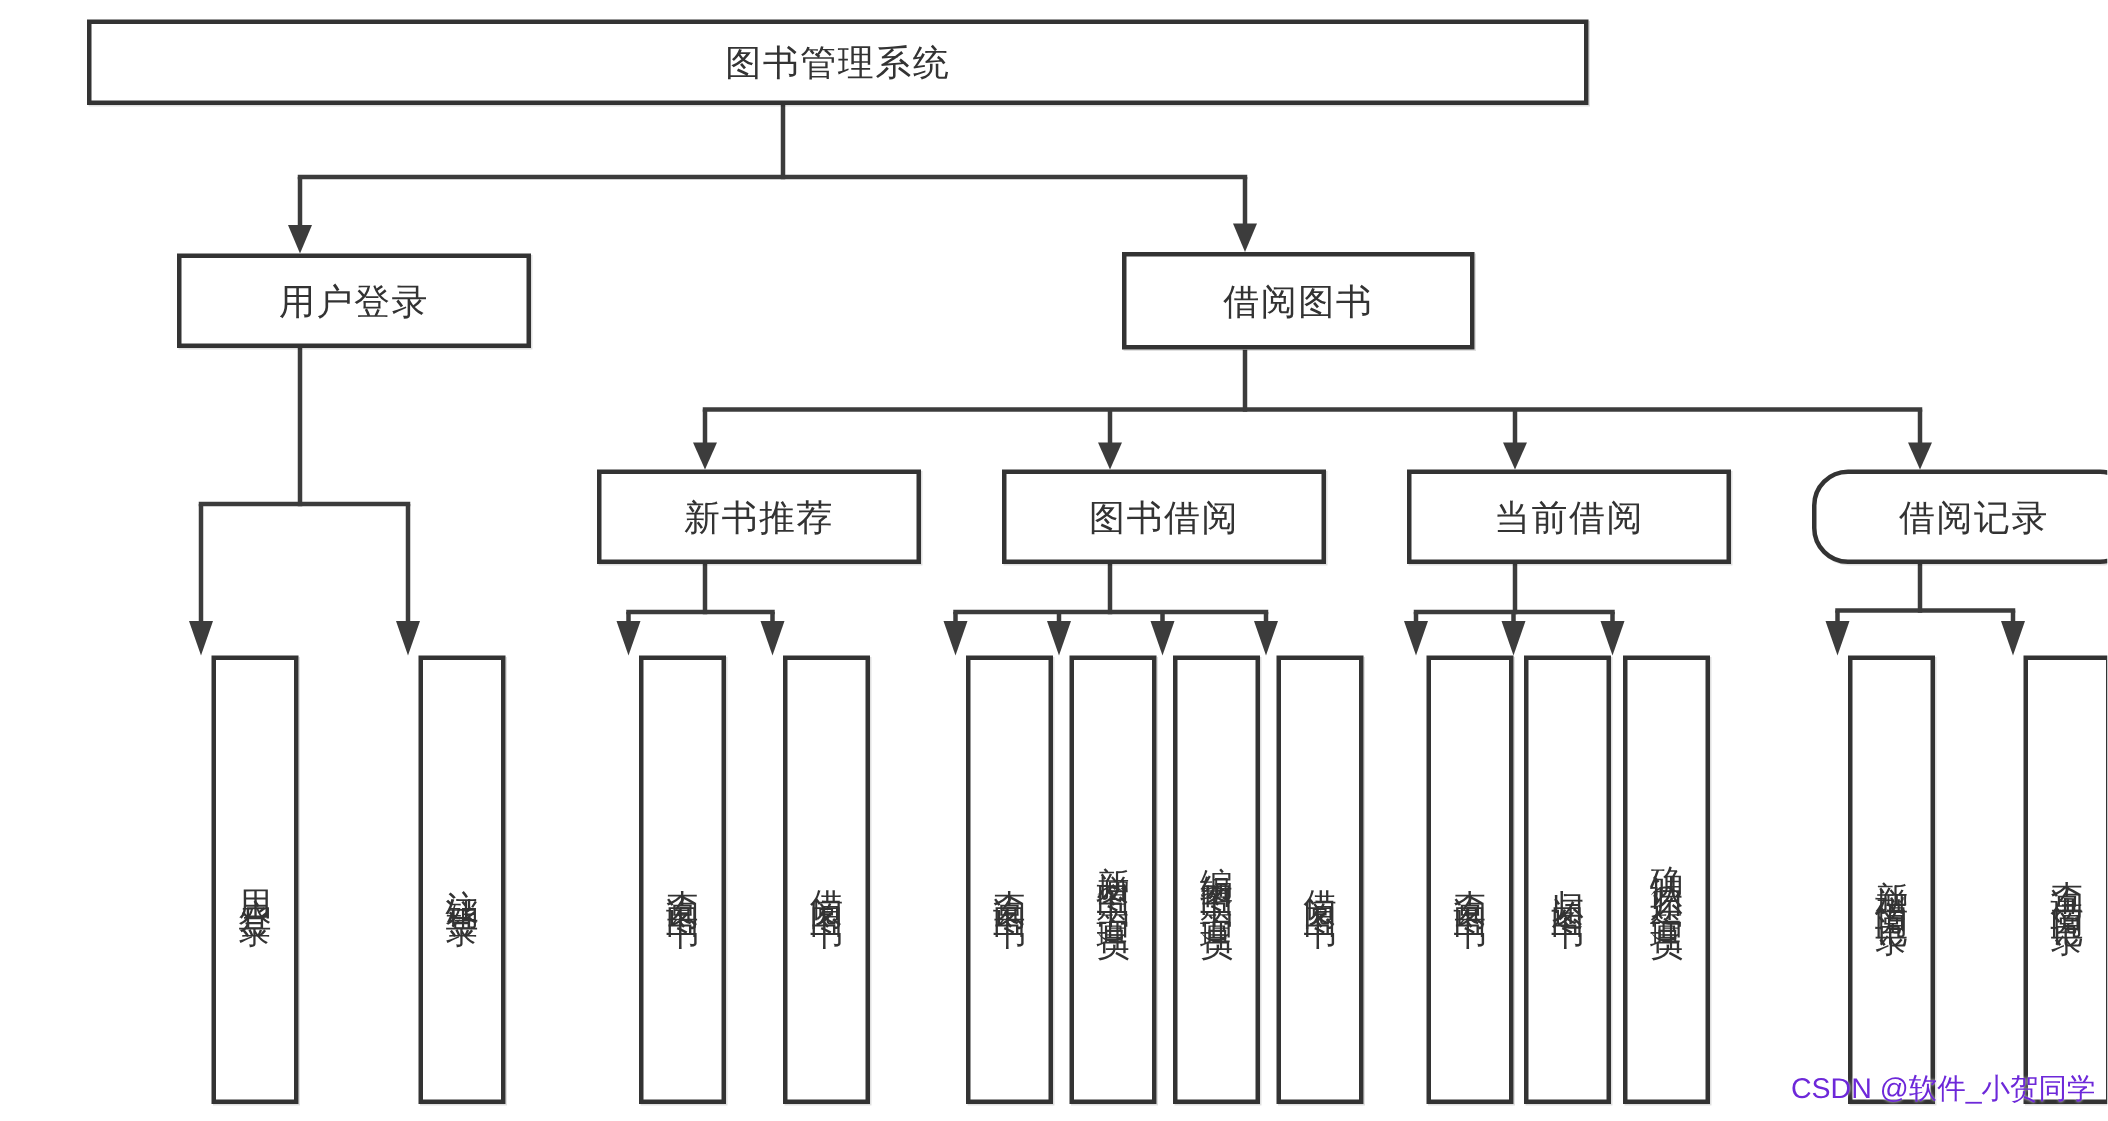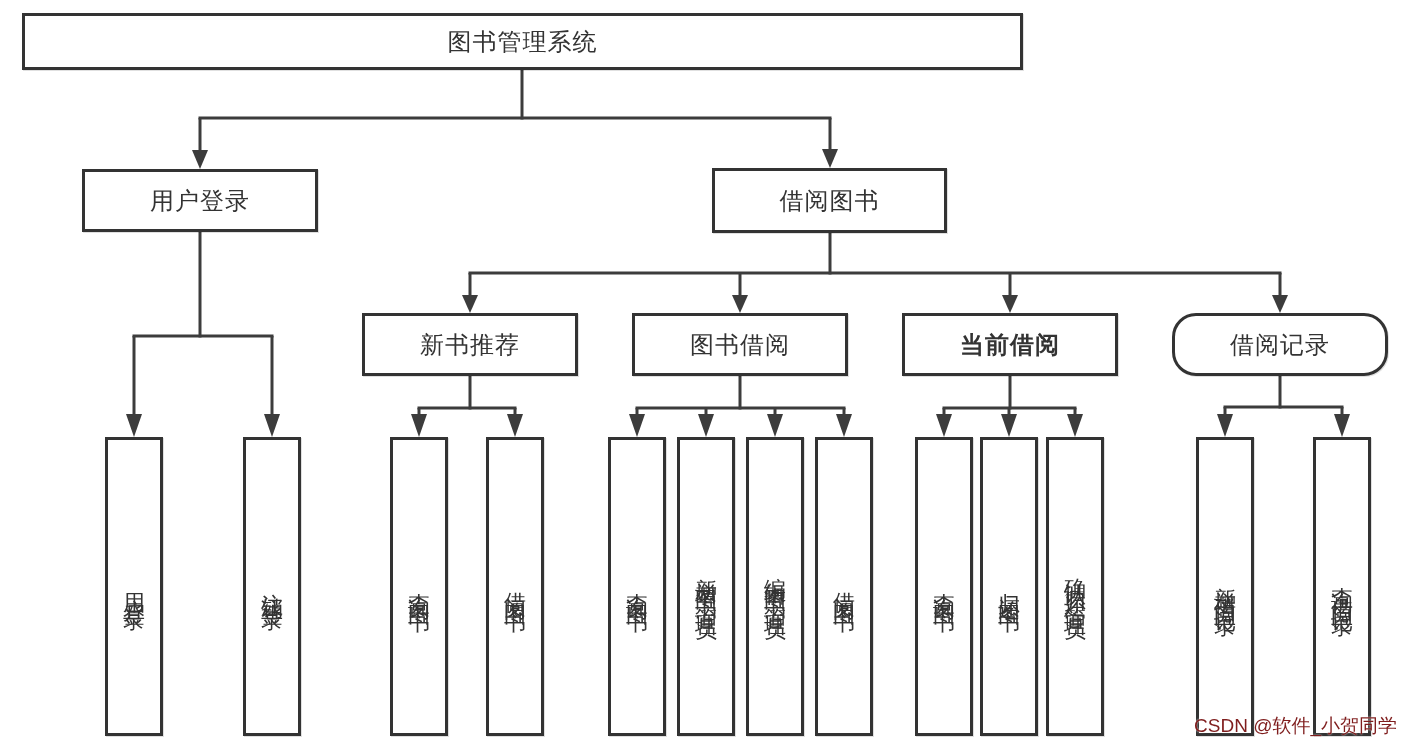--- a/index.html
+++ b/index.html
@@ -19,39 +19,40 @@
   .node {
     position: absolute;
     box-sizing: border-box;
     background: #ffffff;
     border: 3px solid #333333;
     color: #333333;
     display: flex;
     align-items: center;
     justify-content: center;
     box-shadow: 1px 1px 0 rgba(0,0,0,0.12);
+    margin-left: 36px;
   }
   .node.h {
     font-size: 24px;
     letter-spacing: 1px;
     white-space: nowrap;
   }
   .node.v {
     font-size: 22px;
     writing-mode: vertical-rl;
     text-orientation: mixed;
     letter-spacing: 6px;
     line-height: 1;
   }
   .watermark {
     position: absolute;
     right: 8px;
     bottom: 8px;
     font-size: 19px;
-    color: #7f1d1d;
+    color: #6d28d9;
     text-shadow: 0 0 2px #ffffff;
     white-space: nowrap;
   }
 </style>
 </head>
 <body>
 
 <div class="canvas">
 
   <svg class="wires" viewBox="0 0 1405 747" xmlns="http://www.w3.org/2000/svg">
@@ -123,21 +124,21 @@
     </g>
   </svg>
 
   <div class="node h" style="left:22px; top:13px; width:1001px; height:57px;">图书管理系统</div>
 
   <div class="node h" style="left:82px; top:169px; width:236px; height:63px;">用户登录</div>
   <div class="node h" style="left:712px; top:168px; width:235px; height:65px;">借阅图书</div>
 
   <div class="node h" style="left:632px; top:313px; width:216px; height:63px;">图书借阅</div>
   <div class="node h" style="left:362px; top:313px; width:216px; height:63px;">新书推荐</div>
-  <div class="node h" style="left:902px; top:313px; width:216px; height:63px;font-weight:bold;">当前借阅</div>
+  <div class="node h" style="left:902px; top:313px; width:216px; height:63px;">当前借阅</div>
   <div class="node h" style="left:1172px; top:313px; width:216px; height:63px;border-radius:24px;">借阅记录</div>
 
   <div class="node v" style="left:105px; top:437px; width:58px; height:299px;">用户登录</div>
   <div class="node v" style="left:243px; top:437px; width:58px; height:299px;">注销登录</div>
 
   <div class="node v" style="left:390px; top:437px; width:58px; height:299px;">查询图书</div>
   <div class="node v" style="left:486px; top:437px; width:58px; height:299px;">借阅图书</div>
 
   <div class="node v" style="left:608px; top:437px; width:58px; height:299px;">查询图书</div>
   <div class="node v" style="left:677px; top:437px; width:58px; height:299px;">新增图书（管理员）</div>

